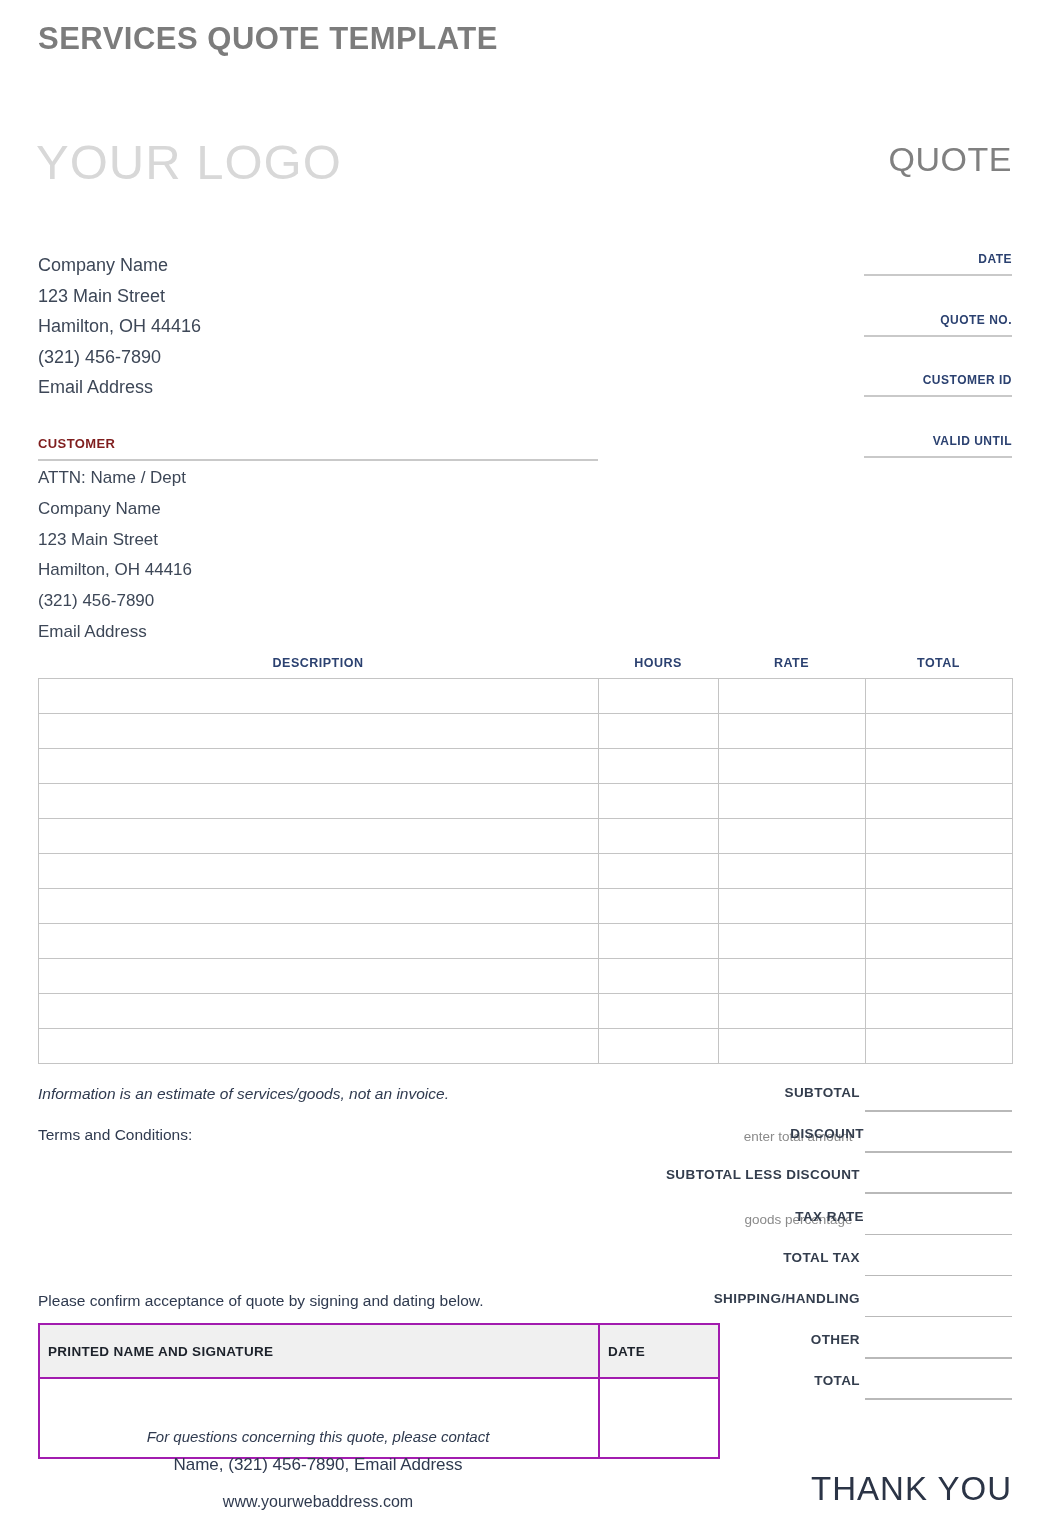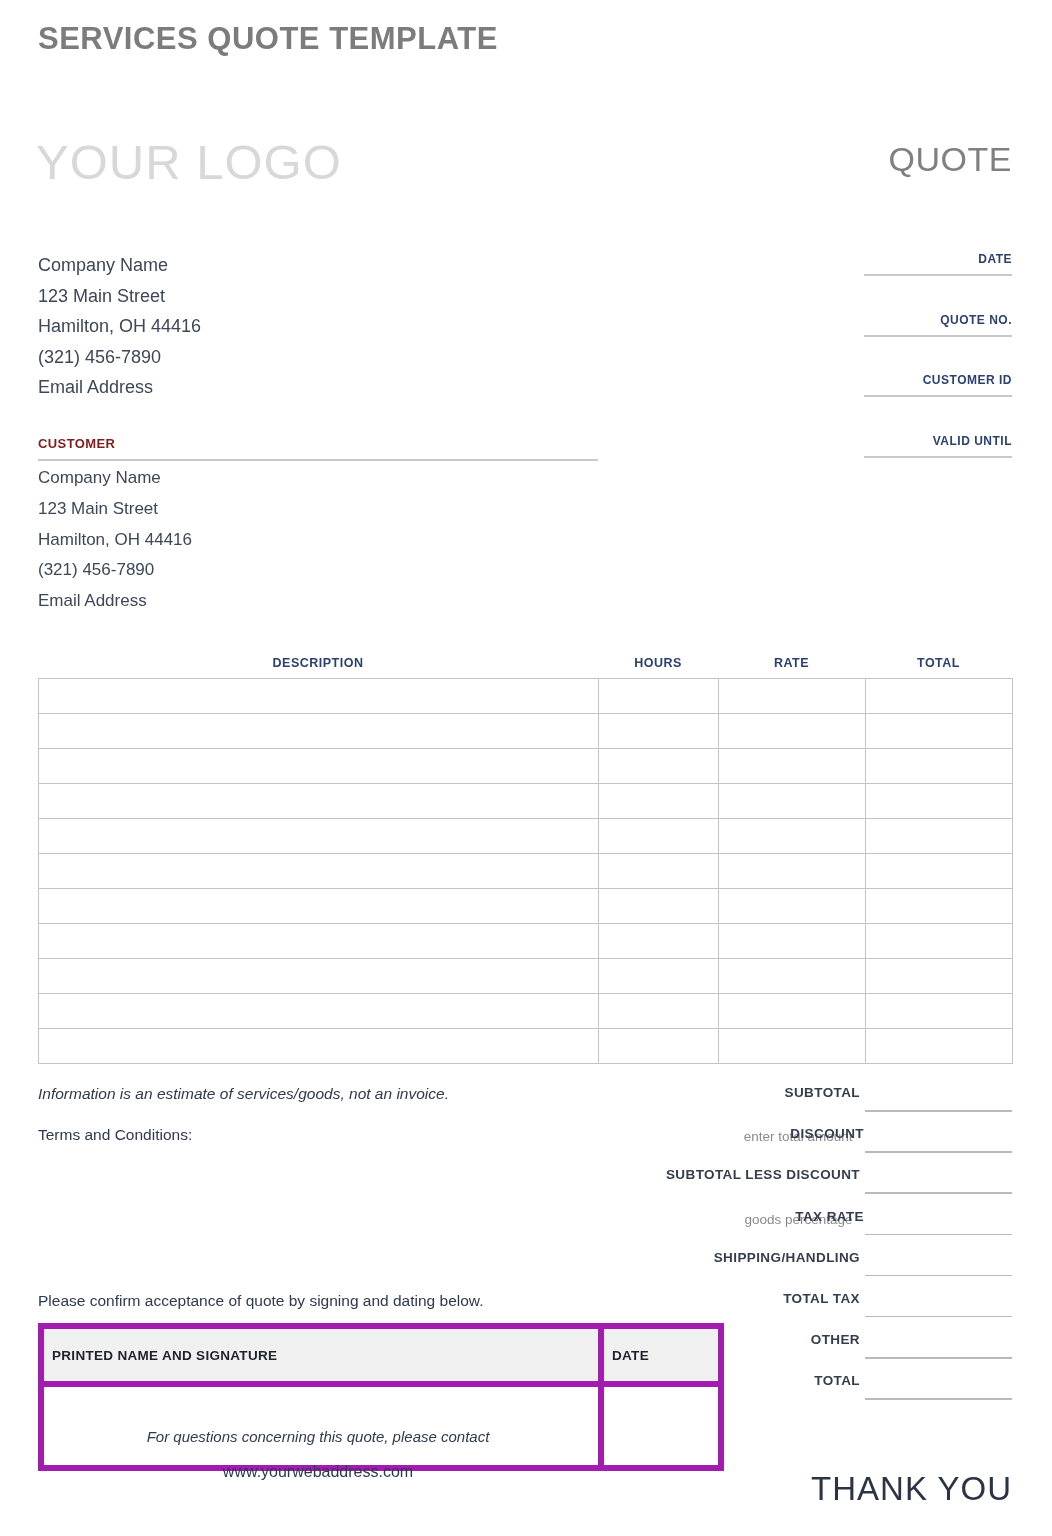--- a/index.html
+++ b/index.html
@@ -244,21 +244,21 @@
   .sig-table {
     position: absolute;
     left: 38px;
     top: 1323px;
     width: 680px;
     border-collapse: collapse;
     table-layout: fixed;
   }
   .sig-table th,
   .sig-table td {
-    border: 6px solid #a21caf;
+    border: 2px solid #a21caf;
     padding: 8px;
   }
   .sig-table th {
     background: #f0f0f0;
     height: 36px;
     text-align: left;
     font-size: 13.5px;
     font-weight: bold;
     letter-spacing: 0.3px;
     color: #1d222b;
@@ -342,20 +342,21 @@
     </div>
     <div class="meta-field">
       <div class="meta-label">VALID UNTIL</div>
       <div class="meta-rule"></div>
     </div>
   </div>
 
   <div class="customer-head">CUSTOMER</div>
   <div class="customer-rule"></div>
   <div class="customer-block">
+    <div class="customer-line">ATTN: Name / Dept</div>
     <div class="customer-line">Company Name</div>
     <div class="customer-line">123 Main Street</div>
     <div class="customer-line">Hamilton, OH  44416</div>
     <div class="customer-line">(321) 456-7890</div>
     <div class="customer-line">Email Address</div>
   </div>
 
   <div class="items-head">
     <span class="ih-desc">DESCRIPTION</span>
     <span class="ih-hours">HOURS</span>
@@ -457,25 +458,25 @@
     <div class="total-row">
       <div class="total-label">SUBTOTAL LESS DISCOUNT</div>
       <div class="total-value-rule"></div>
     </div>
     <div class="total-row has-hint">
       <div class="total-hint"><span>goods percentage</span>&nbsp;&nbsp;</div>
       <div class="total-label">TAX RATE</div>
       <div class="total-value-rule"></div>
     </div>
     <div class="total-row">
+      <div class="total-label">TOTAL TAX</div>
+      <div class="total-value-rule"></div>
+    </div>
+    <div class="total-row">
       <div class="total-label">SHIPPING/HANDLING</div>
-      <div class="total-value-rule"></div>
-    </div>
-    <div class="total-row">
-      <div class="total-label">TOTAL TAX</div>
       <div class="total-value-rule"></div>
     </div>
     <div class="total-row">
       <div class="total-label">OTHER</div>
       <div class="total-value-rule"></div>
     </div>
     <div class="total-row">
       <div class="total-label">TOTAL</div>
       <div class="total-value-rule"></div>
     </div>
@@ -495,18 +496,19 @@
     <tbody>
       <tr>
         <td></td>
         <td></td>
       </tr>
     </tbody>
   </table>
 
   <div class="footer">
     <div class="footer-q">For questions concerning this quote, please contact</div>
+    <div class="footer-contact">Name, (321) 456-7890, Email Address</div>
     <div class="footer-web">www.yourwebaddress.com</div>
   </div>
 
   <div class="thank-you">THANK YOU</div>
 
 </div>
 
 </body></html>

